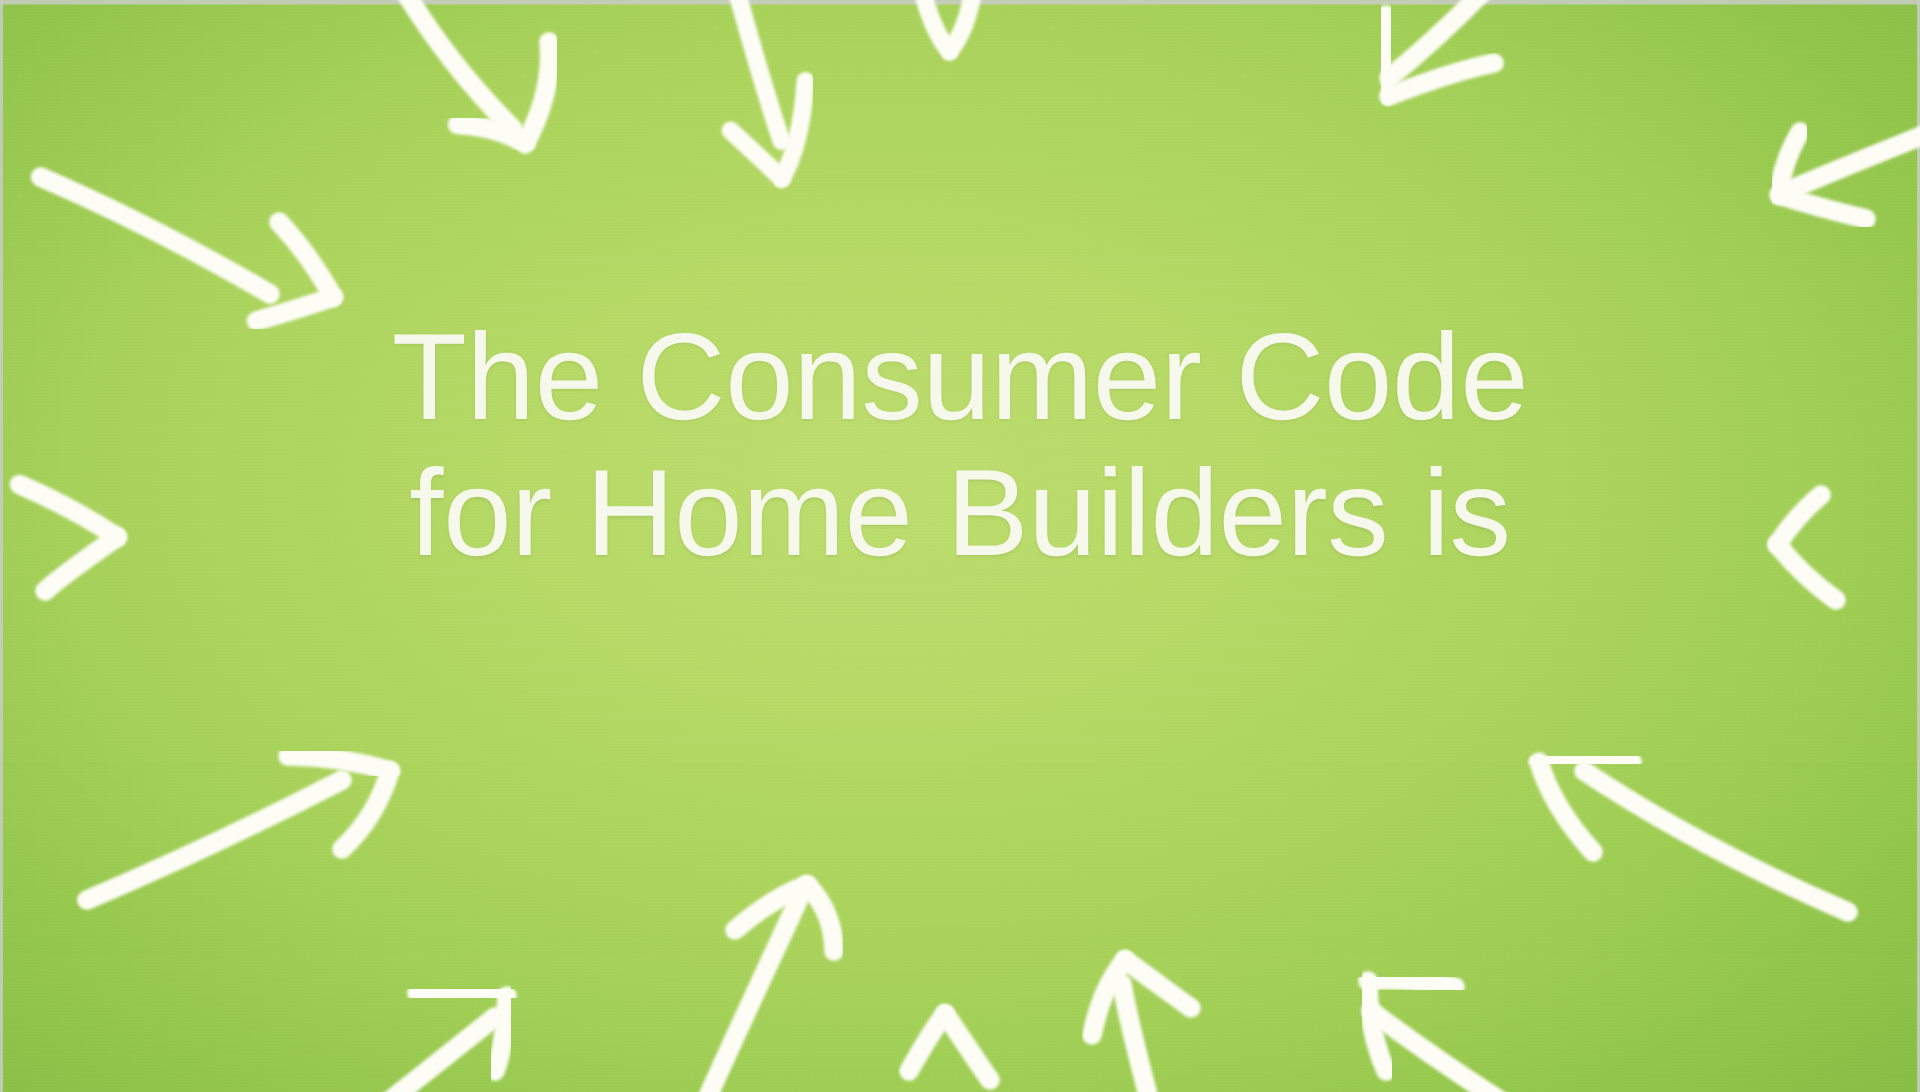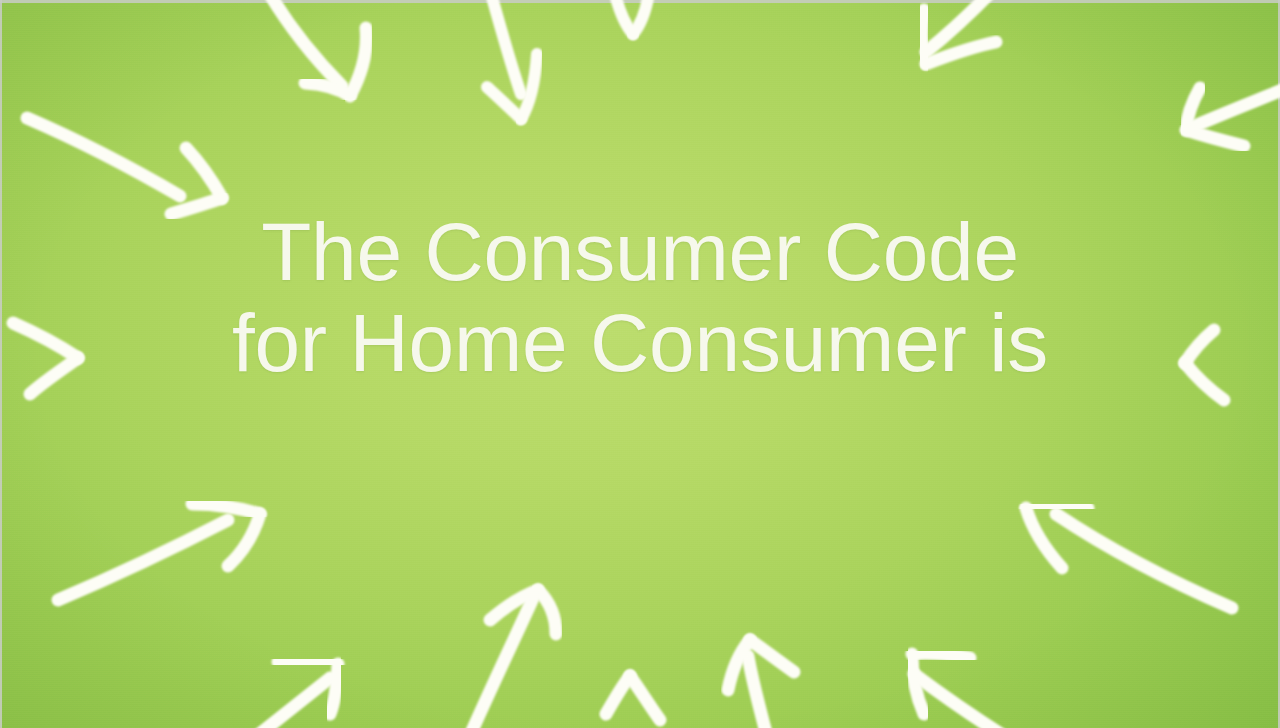--- a/index.html
+++ b/index.html
@@ -206,16 +206,16 @@
         <path class="stroke" stroke-width="13" d="M 1010 740 C 972 716 938 692 914 674"></path>
         <path class="stroke" stroke-width="13" d="M 970 658 C 948 654 928 652 912 654"></path>
         <path class="stroke" stroke-width="13" d="M 912 654 C 912 674 916 696 924 714"></path>
       </g>
 
     </svg>
   </div>
 
   <div id="headline">
     <span class="line l1">The Consumer Code</span>
-    <span class="line l2">for Home Consumer is</span>
+    <span class="line l2">for Home Builders is</span>
   </div>
 
 </div>
 
 </body></html>

